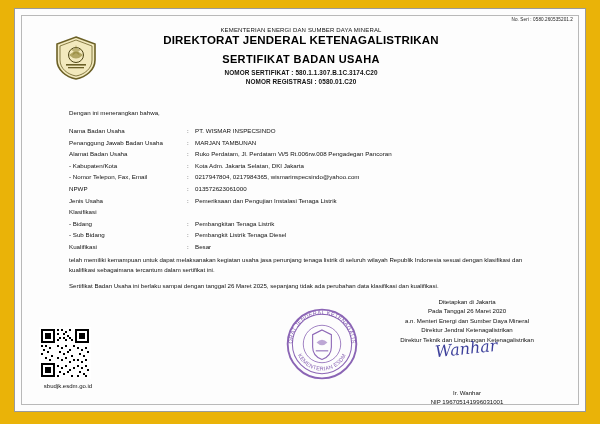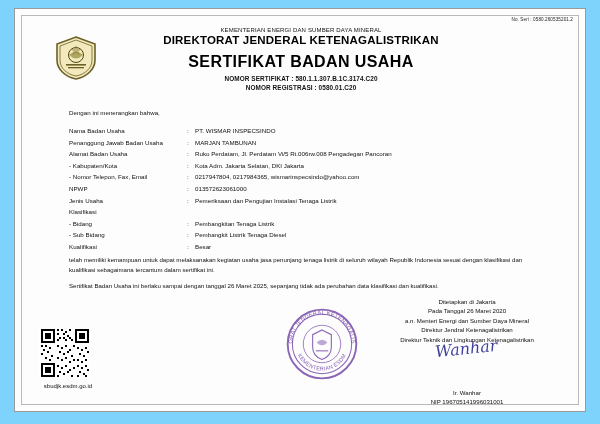--- a/index.html
+++ b/index.html
@@ -10,21 +10,21 @@
   body {
     width: 600px;
     height: 424px;
     overflow: hidden;
     font-family: "Liberation Sans", sans-serif;
   }
   .page {
     position: relative;
     width: 600px;
     height: 424px;
-    background: #7dd3fc;
+    background: #eab308;
     box-sizing: border-box;
   }
   .sheet {
     position: absolute;
     left: 14px;
     top: 8px;
     width: 572px;
     height: 404px;
     background: #fdfdfd;
     border: 1px solid #9a9a9a;
@@ -63,21 +63,21 @@
     color: #111;
   }
   .ditjen {
     font-size: 11.5px;
     font-weight: bold;
     letter-spacing: 0.2px;
     color: #000;
     margin-top: 1px;
   }
   .title {
-    font-size: 16px;
+    font-size: 11px;
     font-weight: bold;
     letter-spacing: 0.4px;
     color: #000;
     margin-top: 7px;
   }
   .nomor-line {
     font-size: 6.4px;
     font-weight: bold;
     color: #111;
     margin-top: 4px;

